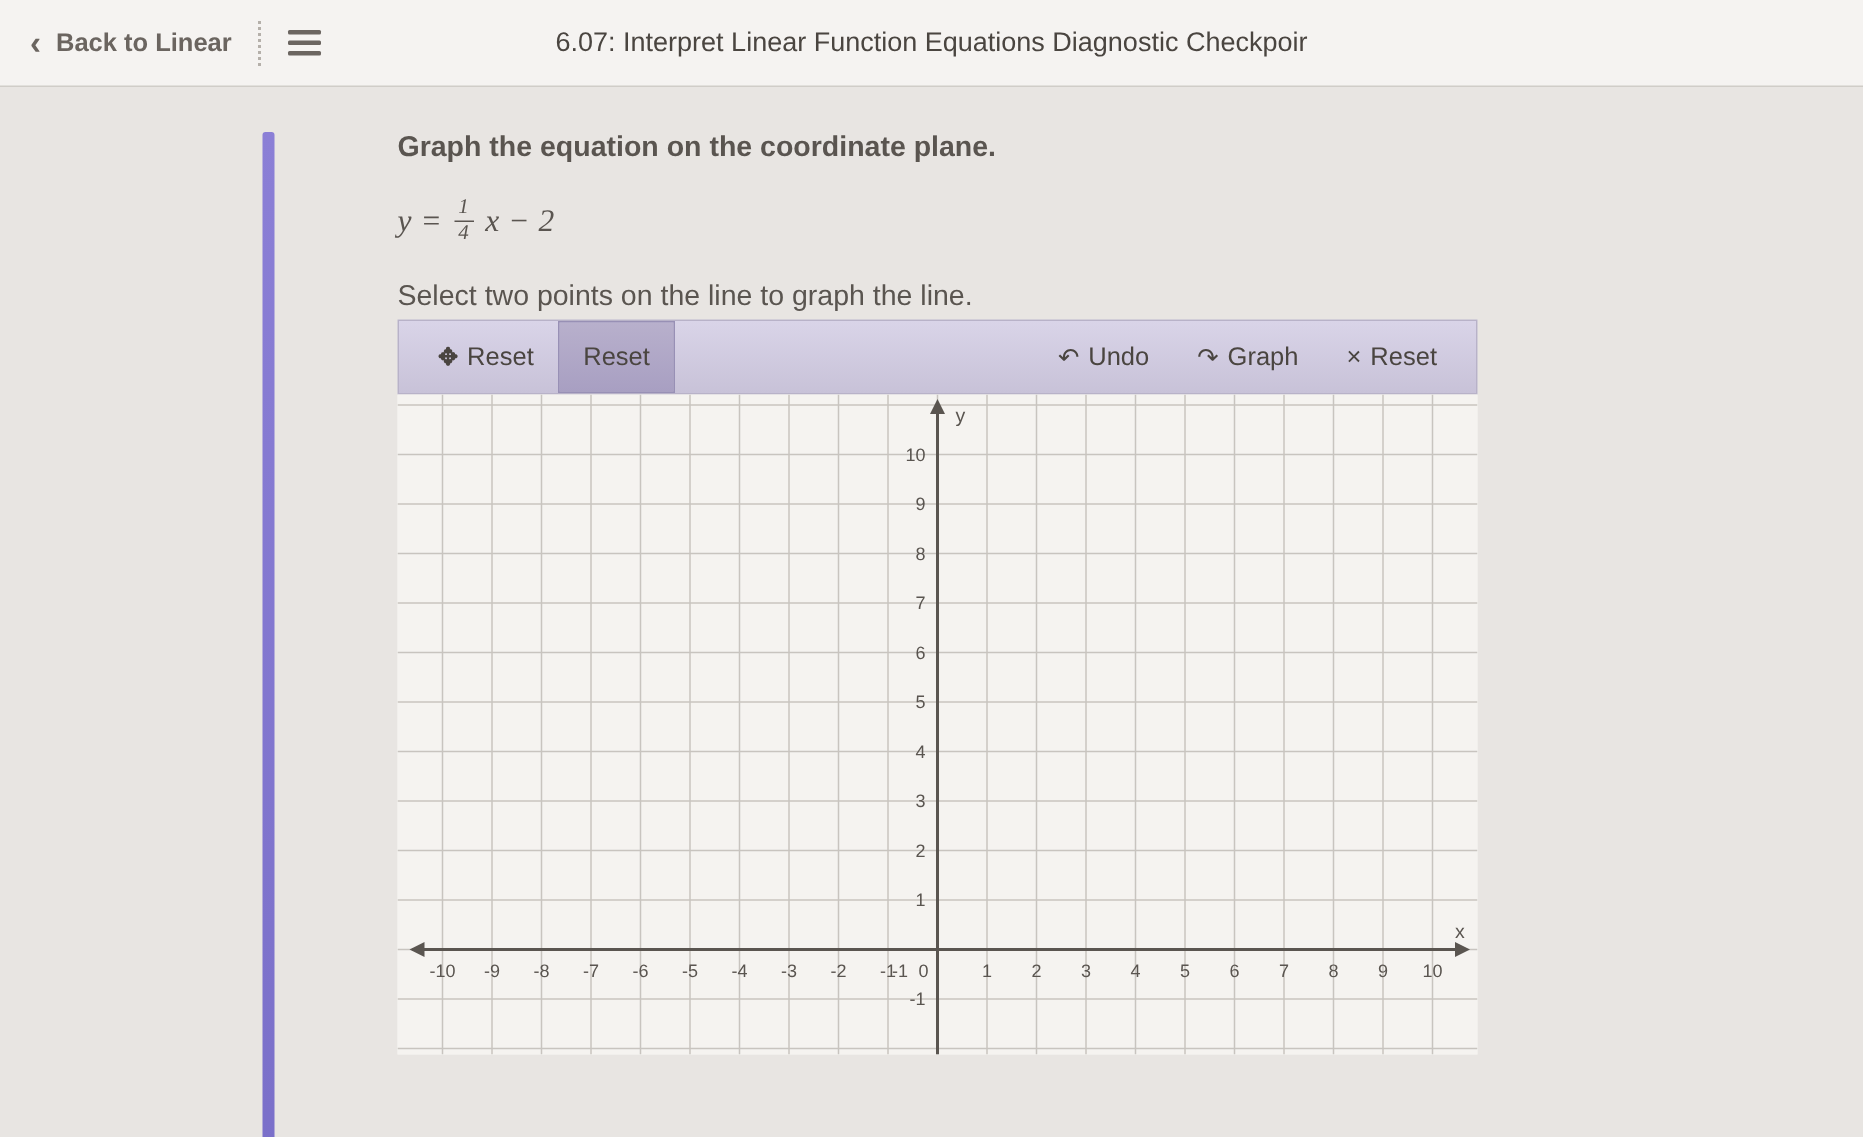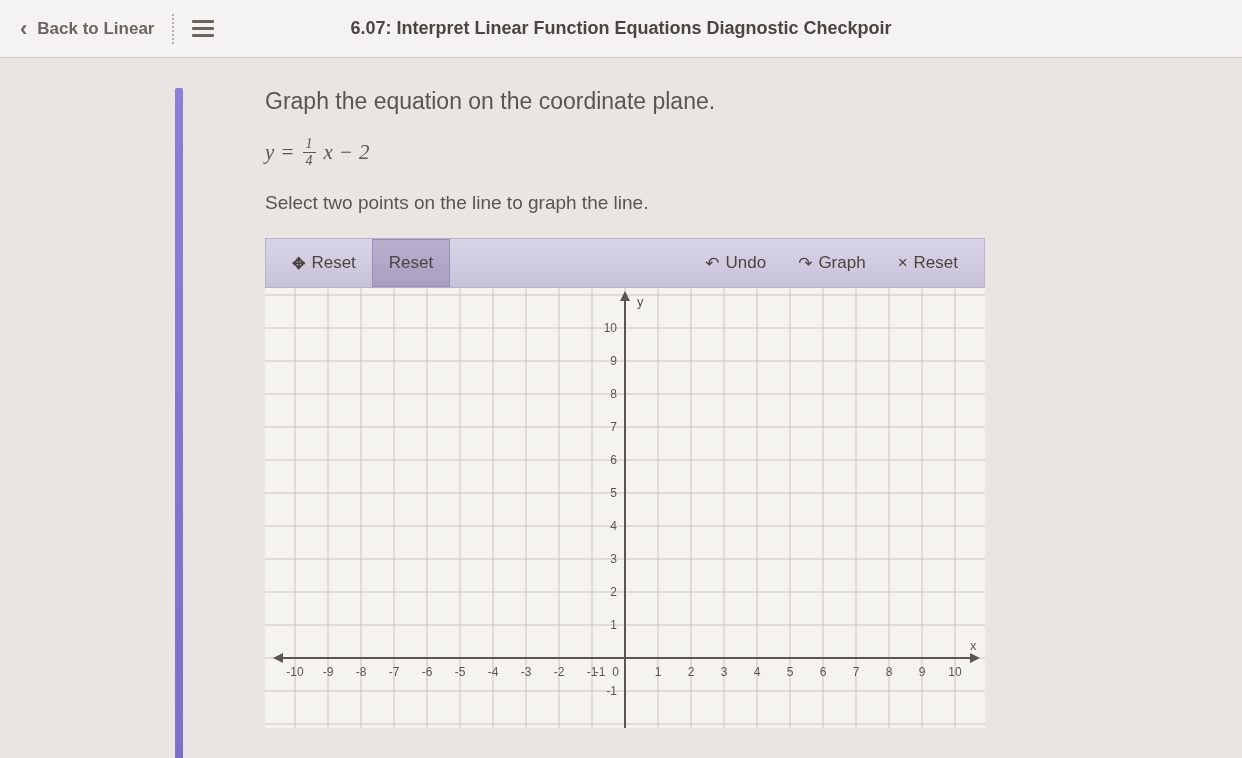--- a/index.html
+++ b/index.html
@@ -45,21 +45,21 @@
       height: 3px;
       background: #6b6560;
       border-radius: 1px;
     }
     .page-title {
       position: absolute;
       left: 50%;
       transform: translateX(-50%);
       color: #4a4540;
       font-size: 18px;
-      font-weight: 700;
+      font-weight: 400;
       white-space: nowrap;
       width: 700px;
       text-align: center;
     }
     .content-wrap {
       padding: 30px 0 0 175px;
       position: relative;
     }
     .purple-bar {
       position: absolute;
@@ -68,22 +68,23 @@
       width: 8px;
       height: 700px;
       background: linear-gradient(to bottom, #8b7fd6, #7a6fc9);
       border-radius: 2px;
     }
     .question-area {
       margin-left: 90px;
       color: #5a5550;
     }
     .instruction {
-      font-size: 23px;
+      font-size: 19px;
       margin-bottom: 22px;
+      font-weight: bold;
     }
     .equation {
       font-size: 21px;
       font-style: italic;
       font-family: 'Times New Roman', serif;
       margin-bottom: 24px;
       display: flex;
       align-items: center;
       gap: 6px;
     }
@@ -93,21 +94,21 @@
       align-items: center;
       font-size: 14px;
       line-height: 1;
       vertical-align: middle;
       margin: 0 2px;
     }
     .fraction .num { border-bottom: 1px solid #5a5550; padding: 0 3px 1px; }
     .fraction .den { padding-top: 1px; }
     .sub-instruction {
       font-size: 19px;
-      margin-bottom: 24px;
+      margin-bottom: 4px;
     }
     .graph-container {
       width: 720px;
       background: #f2f0ed;
     }
     .toolbar {
       display: flex;
       align-items: center;
       background: linear-gradient(to bottom, #d9d4e8, #c8c2d8);
       height: 50px;

